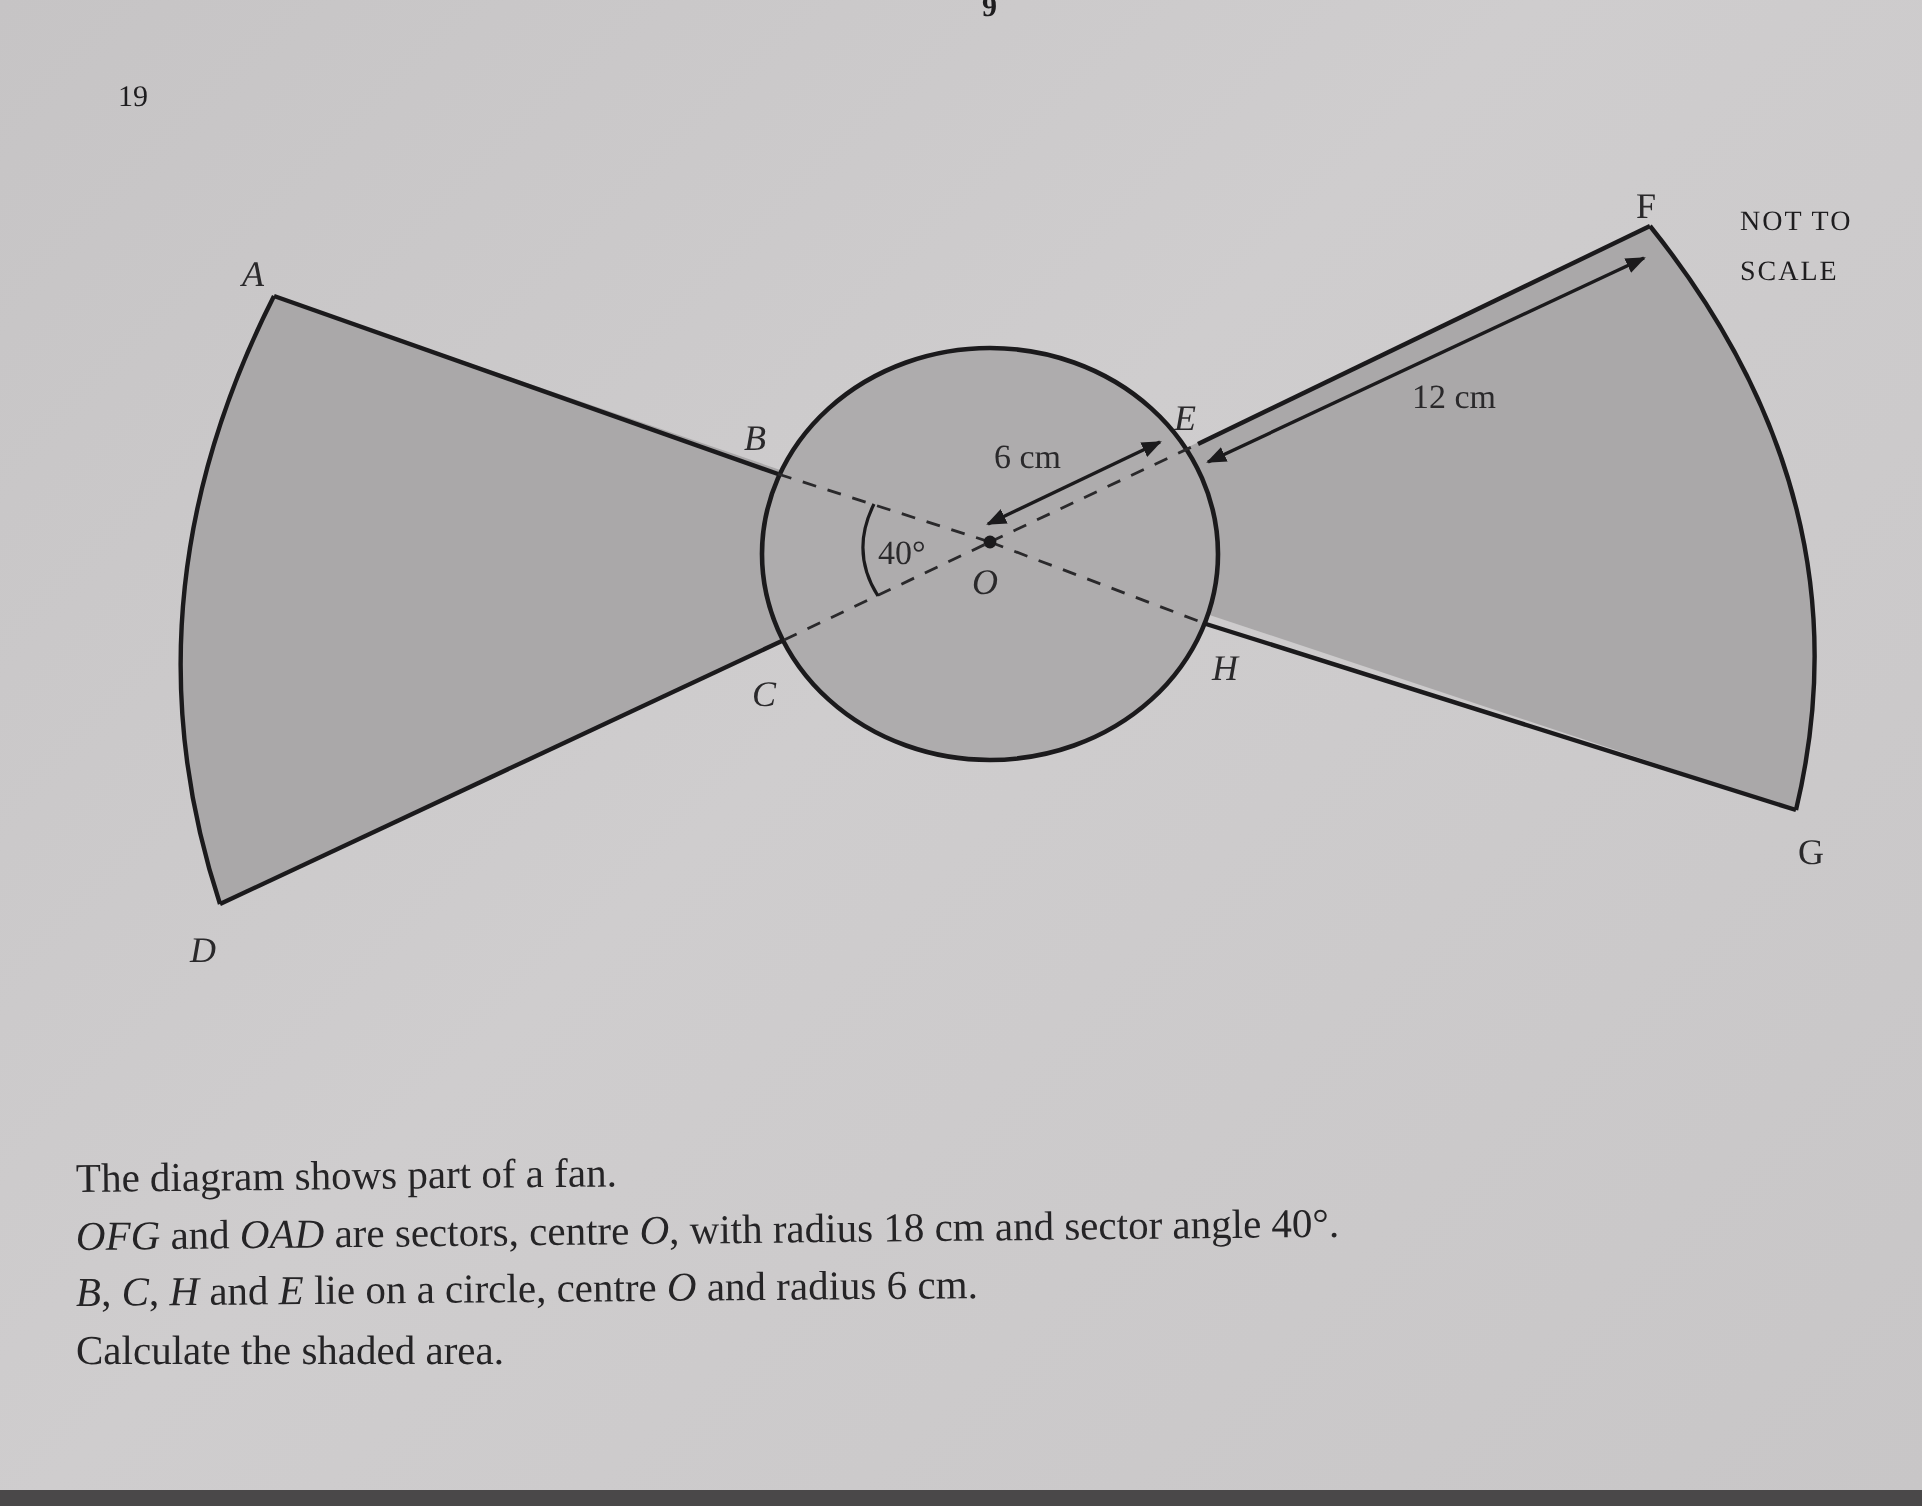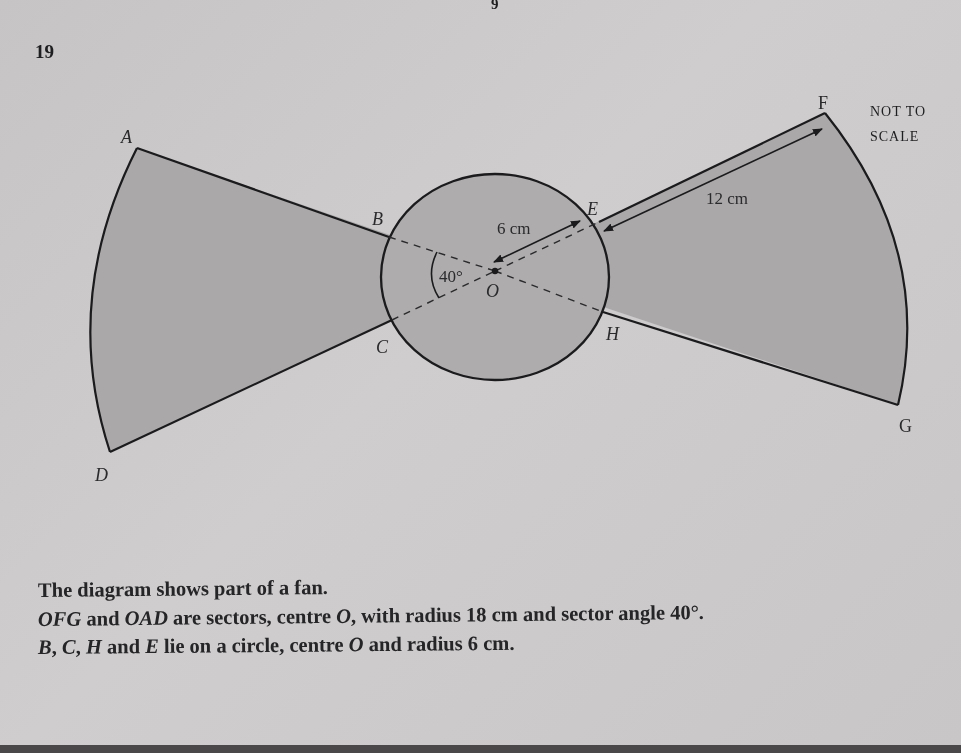--- a/index.html
+++ b/index.html
@@ -14,31 +14,31 @@
     position:absolute; left:0; top:0; width:961px; height:745px;
     background:linear-gradient(135deg,#c6c4c5 0%,#cfcdce 45%,#c8c6c7 100%);
   }
   .bottom-edge {
     position:absolute; left:0; top:745px; width:961px; height:8px; background:#4a4849;
   }
   .page-number {
     position:absolute; left:491px; top:-4px; font-size:15px; font-weight:bold;
   }
   .question-number {
-    position:absolute; left:35px; top:41px; font-size:19px; font-weight:bold;
+    position:absolute; left:59px; top:41px; font-size:15px; font-weight:normal;
   }
   .not-to-scale {
     position:absolute; left:870px; top:99px; font-size:14px; line-height:25px; letter-spacing:1px;
   }
   svg.diagram { position:absolute; left:0; top:0; }
   .lbl { font-family:"Liberation Serif","DejaVu Serif",serif; font-style:italic; font-size:18px; fill:#2a292b; }
   .lbl-up { font-family:"Liberation Serif","DejaVu Serif",serif; font-size:18px; fill:#2a292b; }
   .dim { font-family:"Liberation Serif","DejaVu Serif",serif; font-size:17px; fill:#2a292b; }
   .text-block {
-    position:absolute; left:38px; top:576px; font-size:20.5px; line-height:28.5px; color:#252426;font-weight:bold;
+    position:absolute; left:38px; top:576px; font-size:20.5px; line-height:28.5px; color:#252426;
   }
   .text-block p { margin:0; white-space:nowrap; }
   .text-block p.l1 { transform:rotate(-0.6deg); transform-origin:left; }
   .text-block p.l2 { transform:rotate(-0.6deg); transform-origin:left; }
   .text-block p.l3 { transform:rotate(-0.5deg); transform-origin:left; }
   i { font-style:italic; }
 </style>
 </head>
 <body>
 
@@ -104,13 +104,14 @@
   <text class="lbl" x="486" y="297">O</text>
   <text class="dim" x="439" y="282">40°</text>
   <text class="dim" x="497" y="234">6 cm</text>
   <text class="dim" x="706" y="204">12 cm</text>
 </svg>
 
 <div class="text-block">
   <p class="l1">The diagram shows part of a fan.</p>
   <p class="l2"><i>OFG</i><span> and </span><i>OAD</i><span> are sectors, centre </span><i>O</i><span>, with radius 18 cm and sector angle 40°.</span></p>
   <p class="l3"><i>B</i><span>, </span><i>C</i><span>, </span><i>H</i><span> and </span><i>E</i><span> lie on a circle, centre </span><i>O</i><span> and radius 6 cm.</span></p>
+  <p class="l4">Calculate the shaded area.</p>
 </div>
 
 </body></html>

